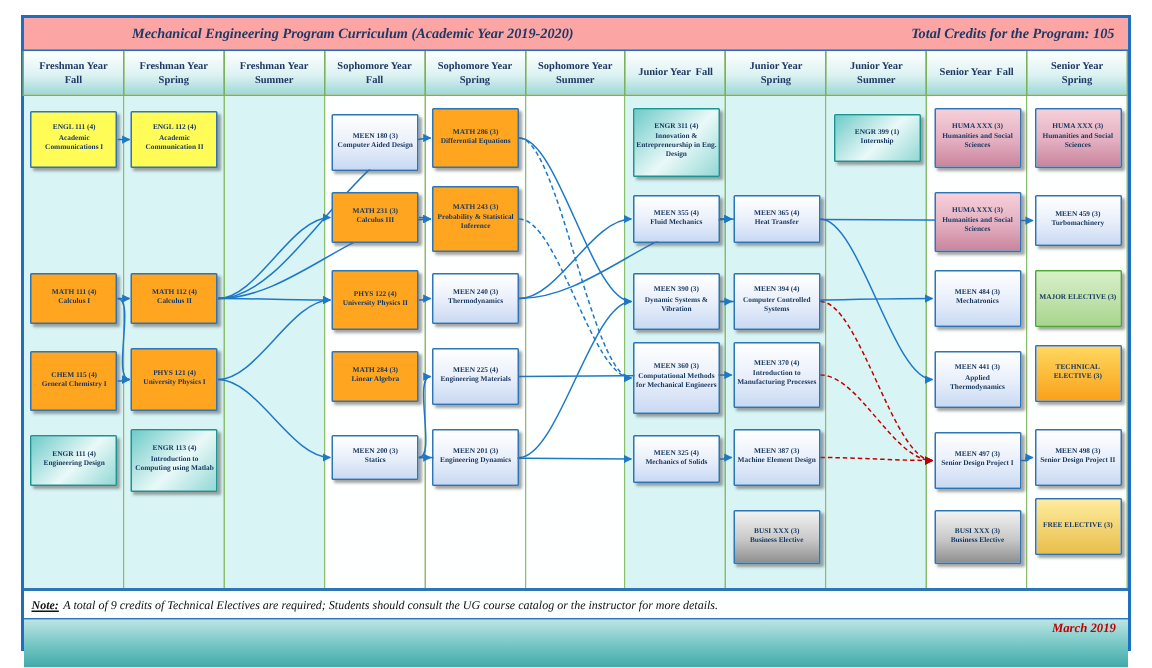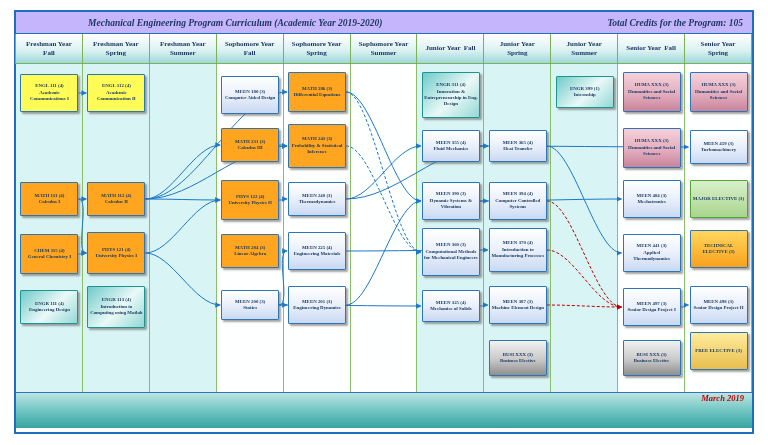--- a/index.html
+++ b/index.html
@@ -1,21 +1,21 @@
 <!DOCTYPE html>
 <html><head>
 <meta charset="utf-8">
 <style>
   html,body{margin:0;padding:0;background:#fff;}
   #app{position:relative;width:768px;height:445px;background:#ffffff;overflow:hidden;
        font-family:"Liberation Serif","DejaVu Serif",serif;}
   .table{position:absolute;left:14px;top:10px;width:740px;height:424px;
          border:2px solid #1E6FC0;background:#fff;box-sizing:border-box;}
   
-  .titlebar{height:22px;background:#c4b5fd;display:flex;align-items:center;
+  .titlebar{height:22px;background:#fca5a5;display:flex;align-items:center;
             border-bottom:1px solid #1E6FC0;box-sizing:border-box;}
   .tb-title{margin-left:72px;font-size:9.5px;font-weight:bold;font-style:italic;color:#1F3864;white-space:nowrap;}
   .tb-credits{margin-left:auto;margin-right:9px;font-size:9.5px;font-weight:bold;font-style:italic;color:#1F3864;white-space:nowrap;}
   
   .headrow{height:30px;display:flex;}
   .headcell{flex:1;display:flex;flex-direction:column;align-items:center;justify-content:center;
             background:linear-gradient(180deg,#FFFFFF 0%,#DDF2F2 55%,#9FD8D8 100%);
             border:1px solid #7CB15A;border-top:none;margin-left:-1px;
             font-size:7px;color:#1F3864;text-align:center;line-height:1.25;box-sizing:border-box;}
   .headcell.inline{flex-direction:row;gap:3px;}
@@ -318,19 +318,23 @@
         </div>
         <div class="box c-blue" style="left: 673.545px; top: 222px; height: 38px;">
           <span class="bcode">MEEN 498 (3)</span>
           <span class="btitle">Senior Design Project II</span>
         </div>
         <div class="box c-free" style="left: 673.545px; top: 268px; height: 38px;">
           <span class="btitle">FREE ELECTIVE (3)</span>
         </div>
       </div>
 
+    <div class="noterow">
+      <span class="note-label">Note:</span>
+      <span class="note-text">A total of 9 credits of Technical Electives are required; Students should consult the UG course catalog or the instructor for more details.</span>
+    </div>
 
     <div class="footbar">
       <span class="foot-date">March 2019</span>
     </div>
 
   </div>
 </div>
 
 </body></html>

